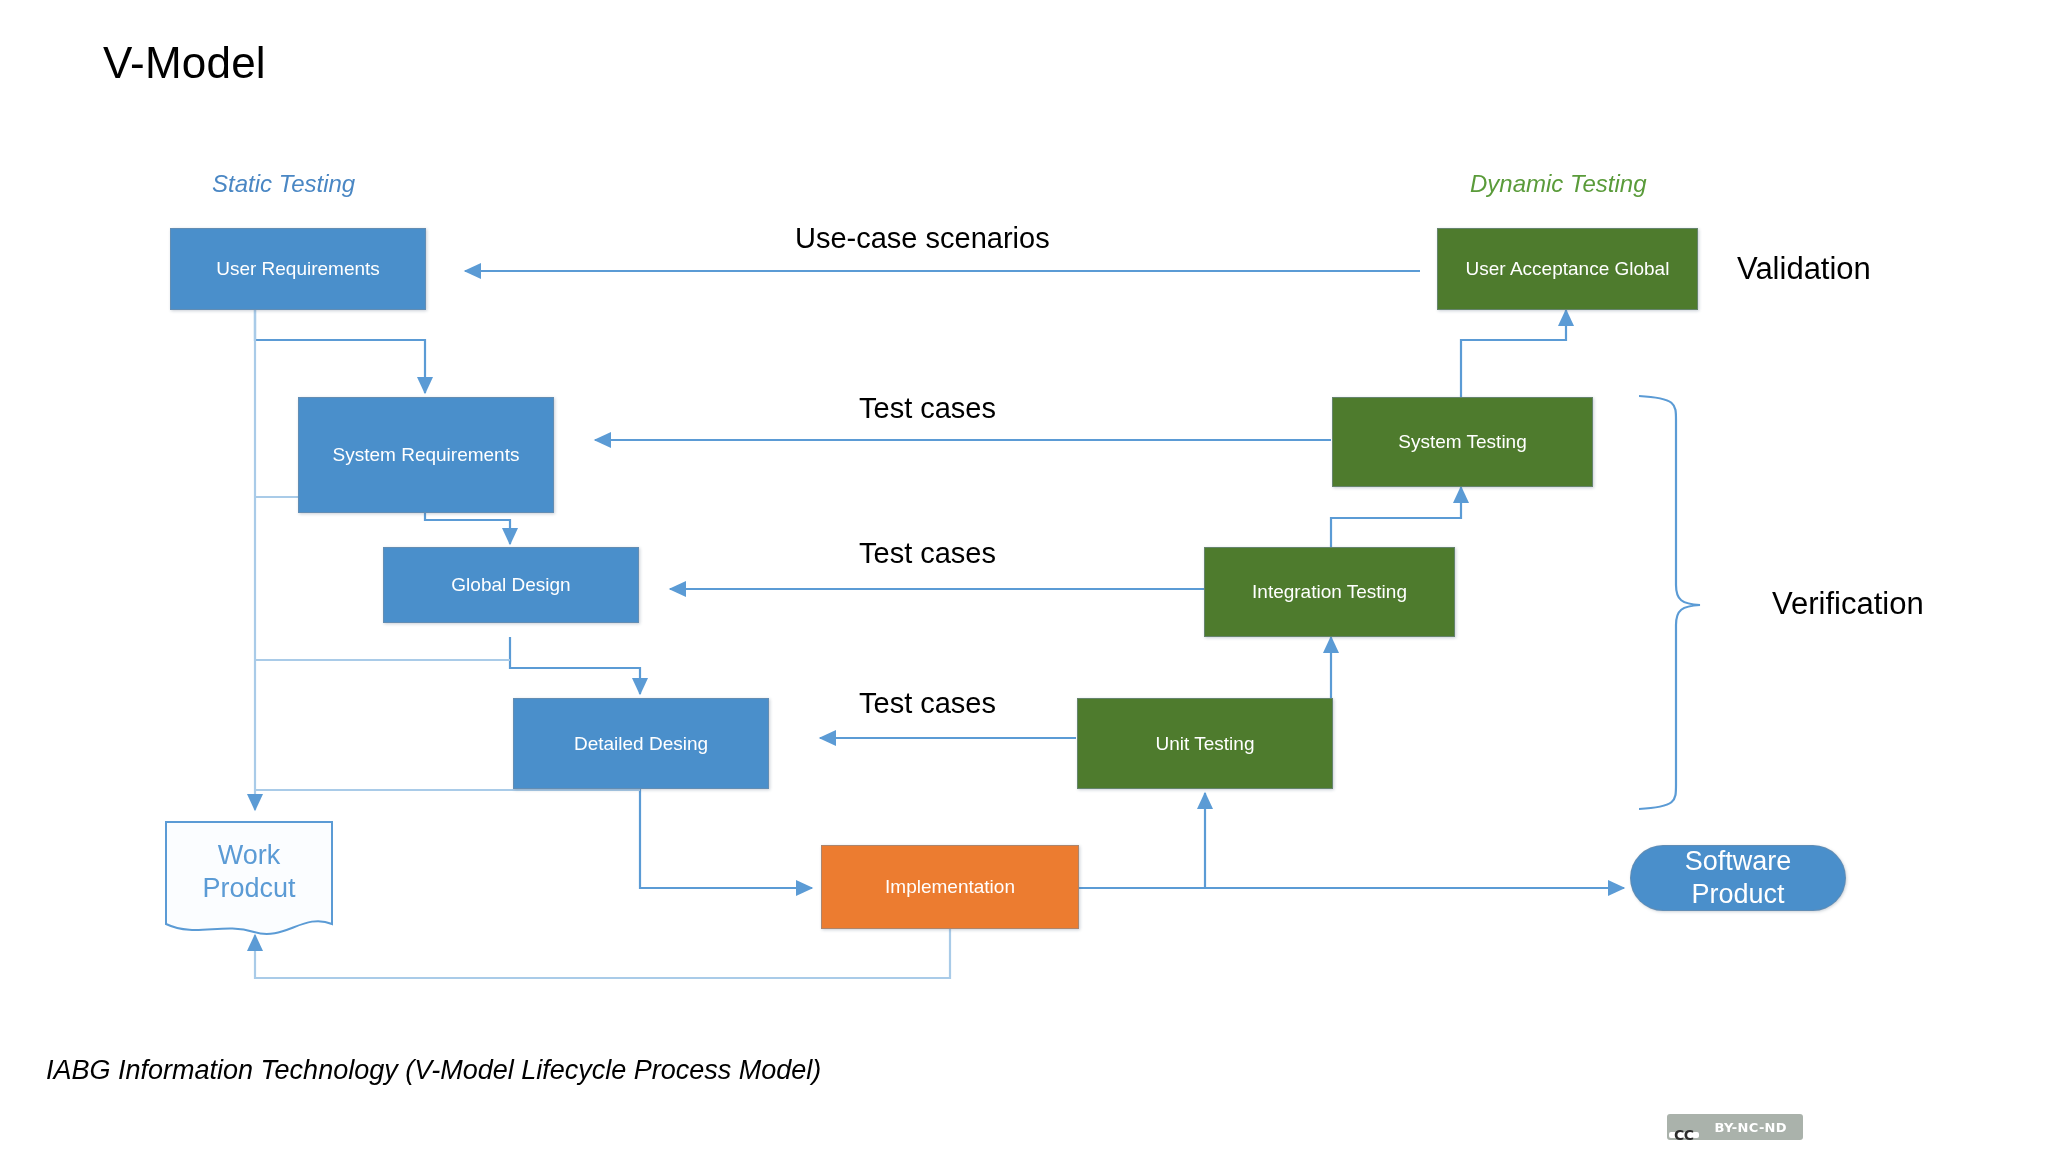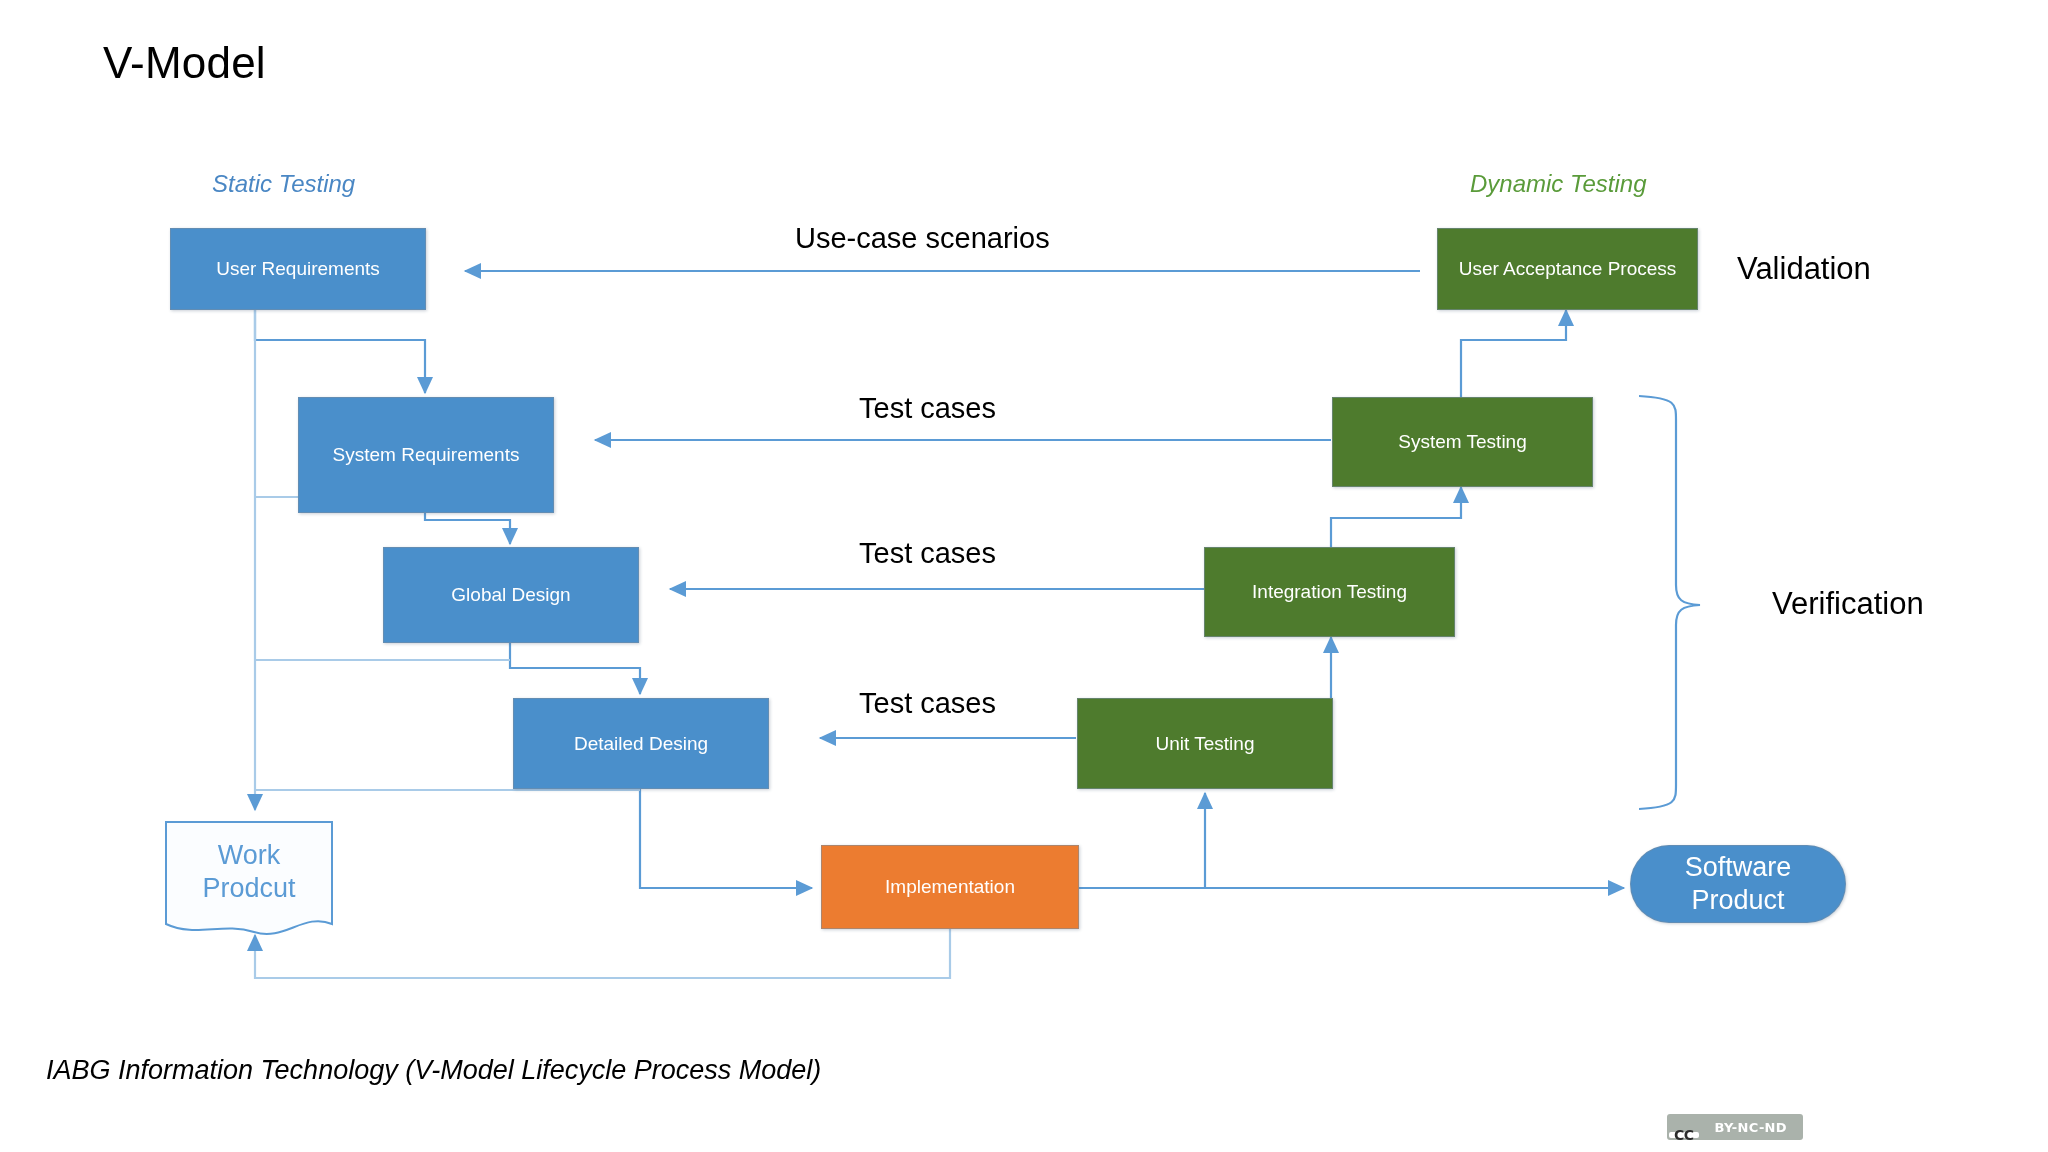--- a/index.html
+++ b/index.html
@@ -209,41 +209,41 @@
     </g>
   </svg>
 
   <div class="page-title">V-Model</div>
 
   <div class="phase-label static">Static Testing</div>
   <div class="phase-label dynamic">Dynamic Testing</div>
 
   <div class="pbox blue" style="left:170px;  top:228px; width:256px; height:82px;">User Requirements</div>
   <div class="pbox blue" style="left:298px;  top:397px; width:256px; height:116px;">System Requirements</div>
-  <div class="pbox blue" style="left:383px;  top:547px; width:256px; height:96px;">Global Design</div>
+  <div class="pbox blue" style="left:383px;  top:547px; width:256px; height:76px;">Global Design</div>
   <div class="pbox blue" style="left:513px;  top:698px; width:256px; height:91px;">Detailed Desing</div>
 
-  <div class="pbox green" style="left:1437px; top:228px; width:261px; height:82px;">User Acceptance Process</div>
+  <div class="pbox green" style="left:1437px; top:228px; width:261px; height:82px;">User Acceptance Global</div>
   <div class="pbox green" style="left:1332px; top:397px; width:261px; height:90px;">System Testing</div>
   <div class="pbox green" style="left:1077px; top:698px; width:256px; height:91px;">Unit Testing</div>
   <div class="pbox green" style="left:1204px; top:547px; width:251px; height:90px;">Integration Testing</div>
 
   <div class="doc-shape" style="left:164px; top:820px; width:170px; height:120px;">
     <svg width="170" height="120" viewBox="0 0 170 120">
       <path d="M2,2 L168,2 L168,104 C140,92 120,122 90,112 C58,102 32,118 2,104 Z" fill="#fbfdff" stroke="#5b9bd5" stroke-width="2"></path>
     </svg>
     <div class="doc-label">
       <div>Work</div>
       <div>Prodcut</div>
     </div>
   </div>
 
   <div class="pbox orange" style="left:821px; top:845px; width:258px; height:84px;">Implementation</div>
 
-  <div class="pill" style="left:1630px; top:845px; width:216px; height:78px;justify-content:center;">
+  <div class="pill" style="left:1630px; top:845px; width:216px; height:66px;justify-content:center;">
     <div>
       <div>Software</div>
       <div>Product</div>
     </div>
   </div>
 
   <div class="flow-caption" style="left:795px;  top:222px;">Use-case scenarios</div>
   <div class="flow-caption" style="left:859px;  top:392px;">Test cases</div>
   <div class="flow-caption" style="left:859px;  top:537px;">Test cases</div>
   <div class="flow-caption" style="left:859px;  top:687px;">Test cases</div>

